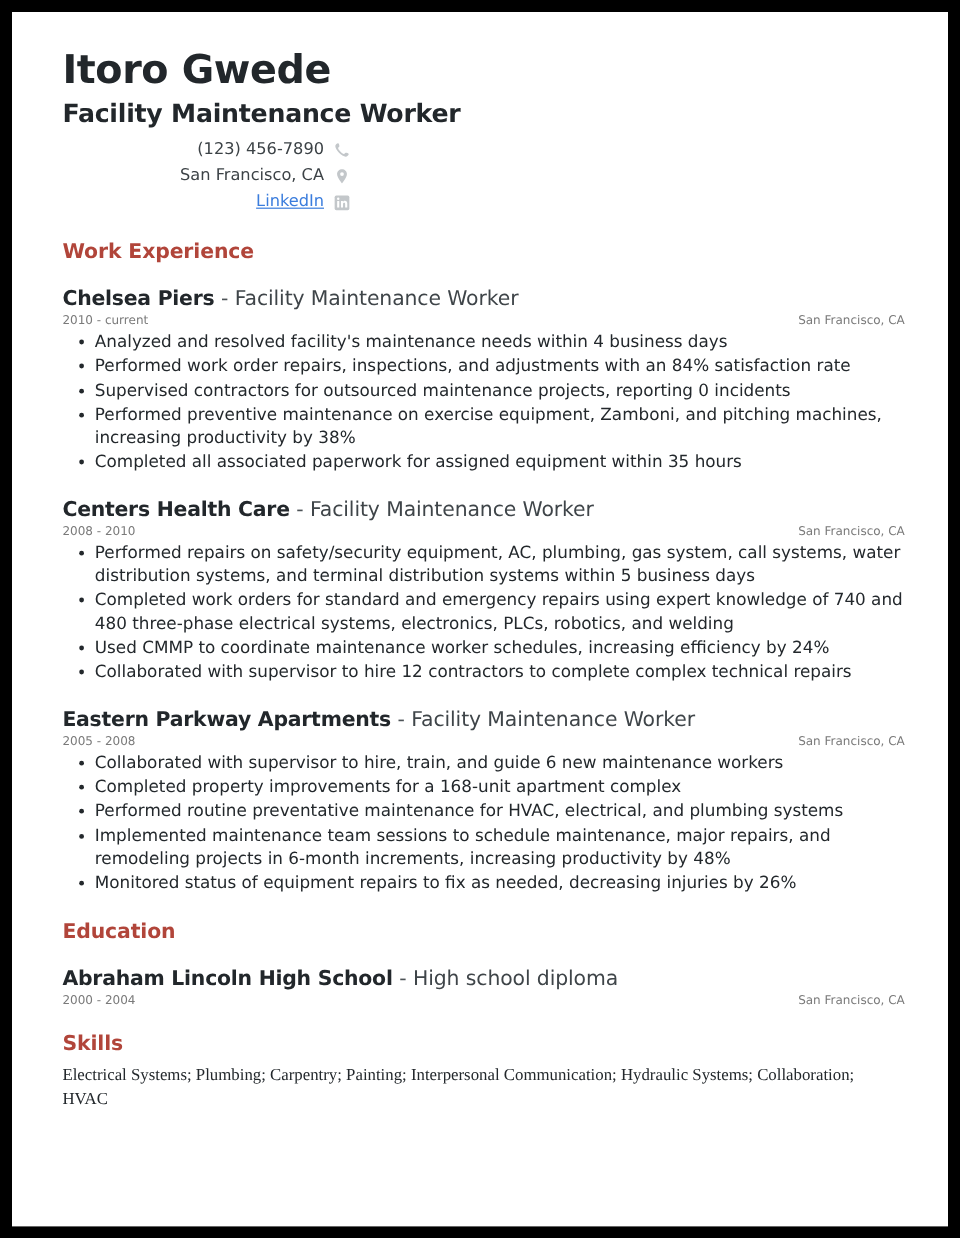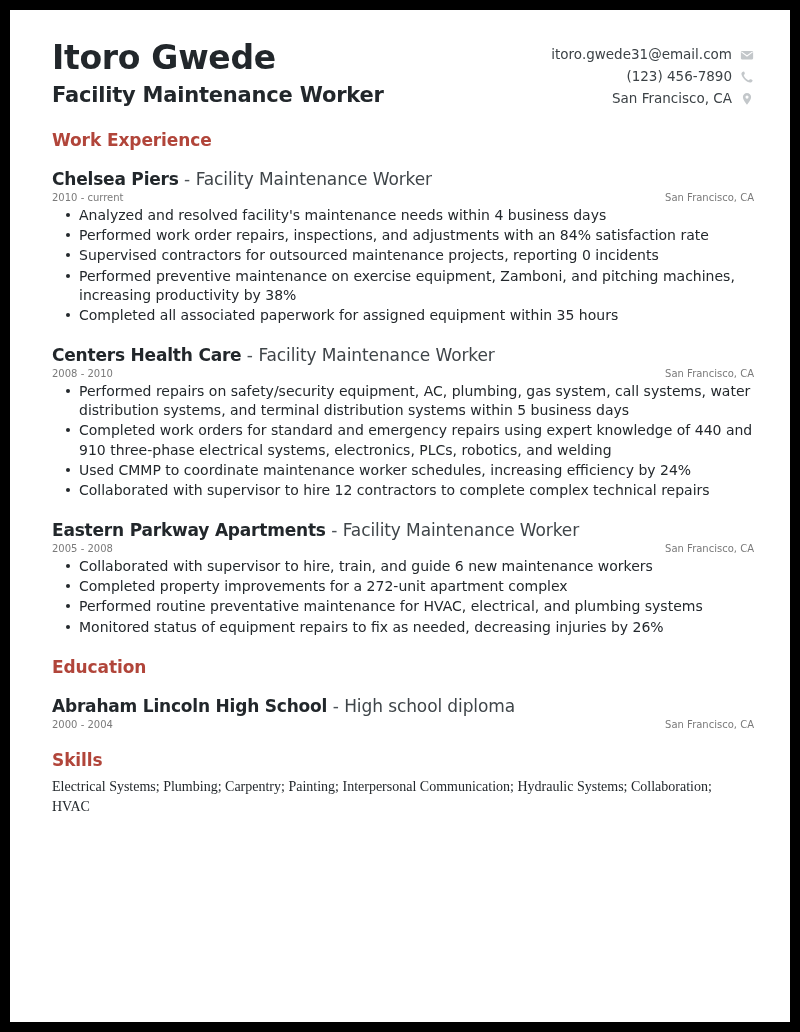--- a/index.html
+++ b/index.html
@@ -22,21 +22,21 @@
     background: #ffffff;
     box-sizing: border-box;
     padding: 28px 36px 0 42px;
     overflow: hidden;
   }
 
   
   .header {
     display: flex;
     align-items: flex-start;
-    justify-content: space-between;
+    flex-direction: column;
   }
   .identity { padding-top: 2px; }
   .full-name {
     font-size: 33px;
     font-weight: bold;
     color: #22272b;
     letter-spacing: -0.3px;
     line-height: 1.12;
     margin: 0;
   }
@@ -149,45 +149,47 @@
 <div class="page">
 
   <div class="header">
     <div class="identity">
       <h1 class="full-name">Itoro Gwede</h1>
       <h2 class="job-title">Facility Maintenance Worker</h2>
     </div>
 
     <div class="contact">
       <div class="contact-row">
-        <span class="ctext">itoro.gwede31@email.com</span>
-        <span class="cicon">
-          <svg width="14" height="14" viewBox="0 0 16 16">
-              <rect x="1" y="3.5" width="14" height="9.5" rx="1.2" fill="#c3c7ca"></rect>
-              <path d="M1.6 4.4 L8 9.2 L14.4 4.4" fill="none" stroke="#ffffff" stroke-width="1.25"></path>
-            </svg>
-        </span>
-      </div>
-      <div class="contact-row">
         <span class="ctext">(123) 456-7890</span>
         <span class="cicon">
           <svg width="14" height="14" viewBox="0 0 16 16">
               <path d="M4.2 1.6c1 0 1.3 2.1 1.3 2.8 0 .7-1.2 1-1.2 1.7 0 1.6 3.9 5.6 5.5 5.6.7 0 1-1.2 1.7-1.2.8 0 2.9.4 2.9 1.4 0 1.1-1.7 2.5-2.8 2.5-3.8 0-10-6.3-10-10.1 0-1.1 1.4-2.7 2.6-2.7z" fill="#c3c7ca"></path>
             </svg>
         </span>
       </div>
       <div class="contact-row">
         <span class="ctext">San Francisco, CA</span>
         <span class="cicon">
           <svg width="14" height="14" viewBox="0 0 16 16">
               <path d="M8 1.2c-2.6 0-4.7 2-4.7 4.6 0 3.4 4.7 8.9 4.7 8.9s4.7-5.5 4.7-8.9c0-2.6-2.1-4.6-4.7-4.6z" fill="#c3c7ca"></path>
               <circle cx="8" cy="5.8" r="1.8" fill="#ffffff"></circle>
             </svg>
         </span>
       </div>
+      <div class="contact-row">
+        <span class="ctext linkt">LinkedIn</span>
+        <span class="cicon">
+          <svg width="14" height="14" viewBox="0 0 16 16">
+              <rect x="1" y="1" width="14" height="14" rx="1.6" fill="#c3c7ca"></rect>
+              <rect x="3.4" y="6.3" width="2" height="6.2" fill="#ffffff"></rect>
+              <circle cx="4.4" cy="4.2" r="1.15" fill="#ffffff"></circle>
+              <path d="M7 6.3h1.9v.9c.35-.65 1.05-1.05 1.9-1.05 1.45 0 2.2.9 2.2 2.6v3.75h-2V9.2c0-.8-.3-1.25-.95-1.25-.7 0-1.05.47-1.05 1.25v3.3H7z" fill="#ffffff"></path>
+            </svg>
+        </span>
+      </div>
     </div>
   </div>
 
   <div class="section">
     <div class="section-heading">Work Experience</div>
 
     <div class="entry">
       <p class="entry-title">
         <span class="org">Chelsea Piers</span>
         <span class="sep">-</span>
@@ -211,40 +213,41 @@
         <span class="org">Centers Health Care</span>
         <span class="sep">-</span>
         <span class="role">Facility Maintenance Worker</span>
       </p>
       <div class="entry-meta">
         <span>2008 - 2010</span>
         <span>San Francisco, CA</span>
       </div>
       <ul class="bullets">
         <li>Performed repairs on safety/security equipment, AC, plumbing, gas system, call systems, water distribution systems, and terminal distribution systems within 5 business days</li>
-        <li>Completed work orders for standard and emergency repairs using expert knowledge of 440 and 910 three-phase electrical systems, electronics, PLCs, robotics, and welding</li>
+        <li>Completed work orders for standard and emergency repairs using expert knowledge of 740 and 480 three-phase electrical systems, electronics, PLCs, robotics, and welding</li>
         <li>Used CMMP to coordinate maintenance worker schedules, increasing efficiency by 24%</li>
         <li>Collaborated with supervisor to hire 12 contractors to complete complex technical repairs</li>
       </ul>
     </div>
 
     <div class="entry">
       <p class="entry-title">
         <span class="org">Eastern Parkway Apartments</span>
         <span class="sep">-</span>
         <span class="role">Facility Maintenance Worker</span>
       </p>
       <div class="entry-meta">
         <span>2005 - 2008</span>
         <span>San Francisco, CA</span>
       </div>
       <ul class="bullets">
         <li>Collaborated with supervisor to hire, train, and guide 6 new maintenance workers</li>
-        <li>Completed property improvements for a 272-unit apartment complex</li>
+        <li>Completed property improvements for a 168-unit apartment complex</li>
         <li>Performed routine preventative maintenance for HVAC, electrical, and plumbing systems</li>
+        <li>Implemented maintenance team sessions to schedule maintenance, major repairs, and remodeling projects in 6-month increments, increasing productivity by 48%</li>
         <li>Monitored status of equipment repairs to fix as needed, decreasing injuries by 26%</li>
       </ul>
     </div>
   </div>
 
   <div class="section">
     <div class="section-heading">Education</div>
     <div class="entry">
       <p class="entry-title">
         <span class="org">Abraham Lincoln High School</span>

